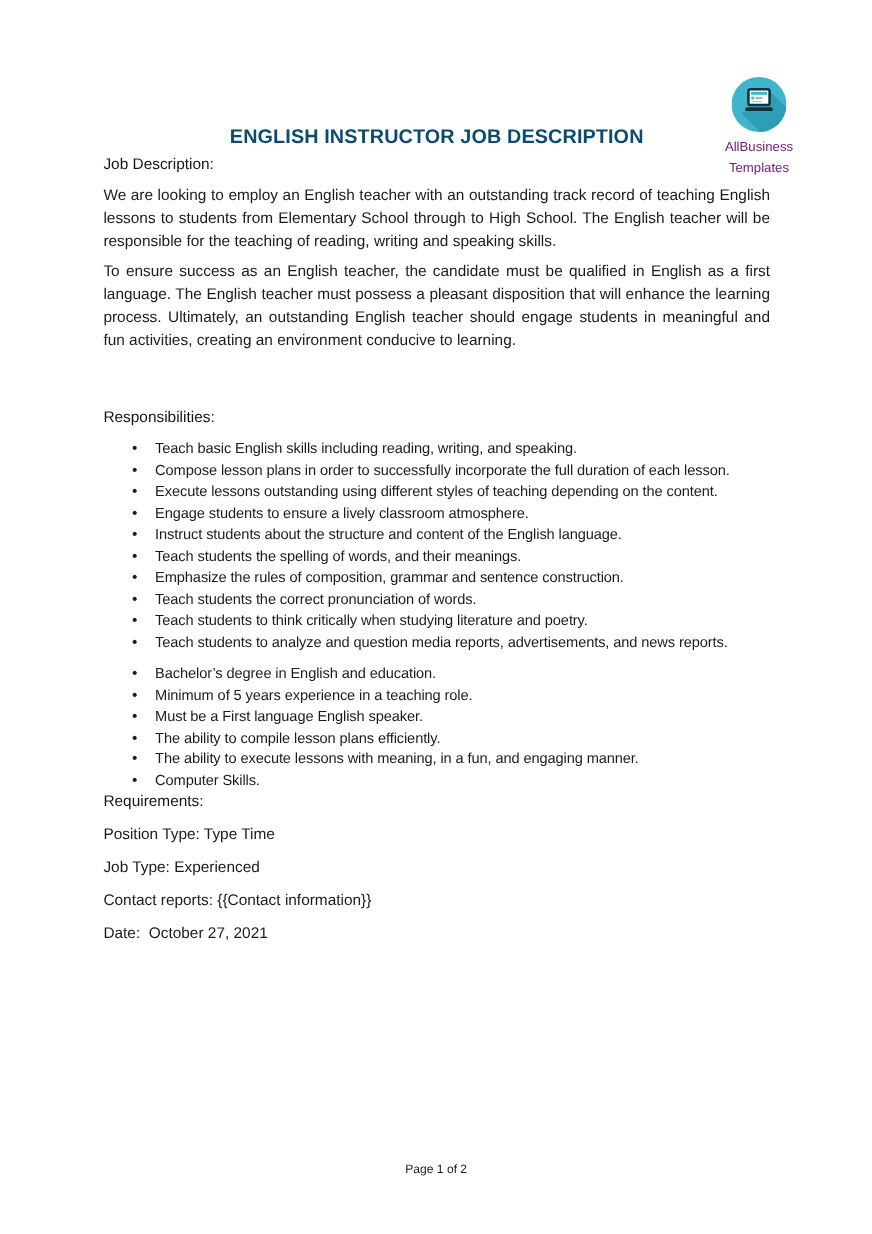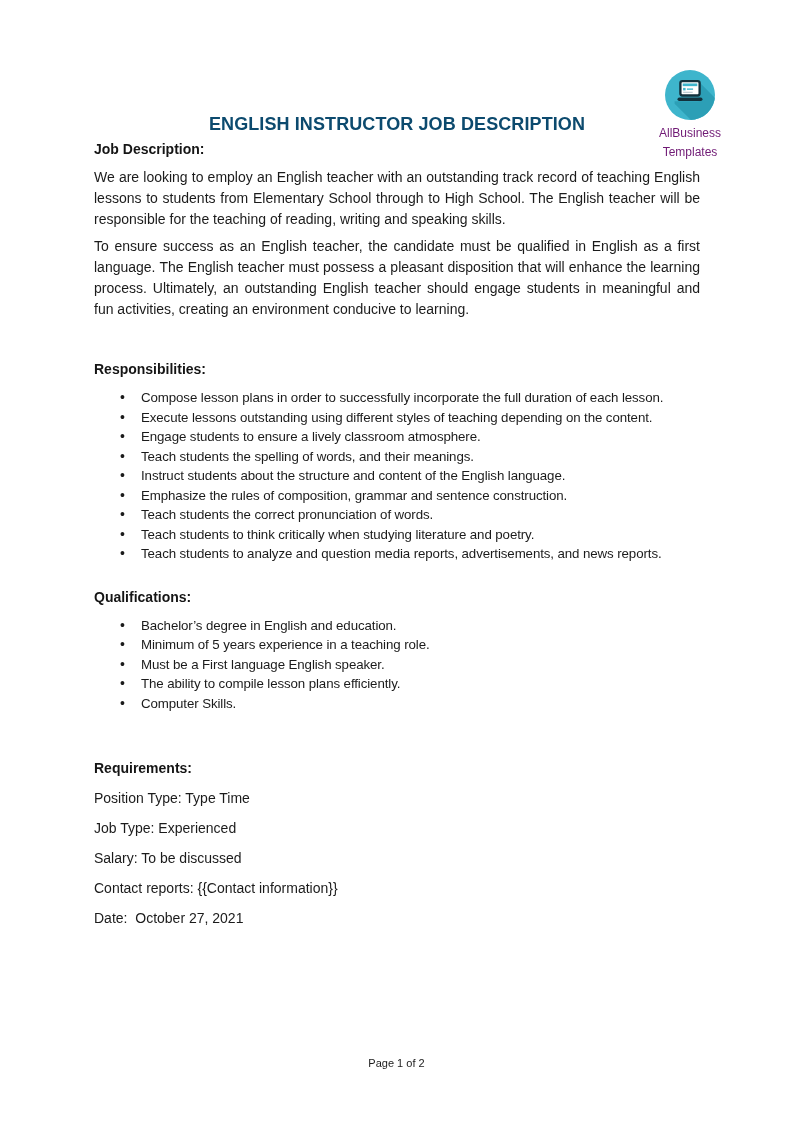--- a/index.html
+++ b/index.html
@@ -24,28 +24,28 @@
     margin: 113px 0 0 0;
     text-align: center;
     font-size: 18px;
     font-weight: bold;
     line-height: 22px;
     color: #0c4a6e;
     letter-spacing: 0.1px;
   }
   .section-heading {
     font-size: 14px;
-    font-weight: bold;
+    font-weight: normal;
     line-height: 19px;
     color: #151515;
   }
   .h-jd   { margin-top: 5px; }
-  .h-resp { margin-top: 40px; }
+  .h-resp { margin-top: 50px; }
   .h-qual { margin-top: 24px; }
-  .h-req  { margin-top: 46px; }
+  .h-req  { }
   .para {
     margin: 8px 0 0 0;
     font-size: 14px;
     line-height: 21px;
     text-align: justify;
   }
   .para.p2 { margin-top: 6px; }
   .bullets {
     list-style: none;
     margin: 9px 0 0 0;
@@ -124,44 +124,44 @@
   <div class="content">
 
     <div class="doc-title">ENGLISH INSTRUCTOR JOB DESCRIPTION</div>
 
     <div class="section-heading h-jd">Job Description:</div>
     <p class="para">We are looking to employ an English teacher with an outstanding track record of teaching English lessons to students from Elementary School through to High School. The English teacher will be responsible for the teaching of reading, writing and speaking skills.</p>
     <p class="para p2">To ensure success as an English teacher, the candidate must be qualified in English as a first language. The English teacher must possess a pleasant disposition that will enhance the learning process. Ultimately, an outstanding English teacher should engage students in meaningful and fun activities, creating an environment conducive to learning.</p>
 
     <div class="section-heading h-resp">Responsibilities:</div>
     <ul class="bullets">
+      <li>Teach basic English skills including reading, writing, and speaking.</li>
       <li>Compose lesson plans in order to successfully incorporate the full duration of each lesson.</li>
       <li>Execute lessons outstanding using different styles of teaching depending on the content.</li>
       <li>Engage students to ensure a lively classroom atmosphere.</li>
+      <li>Instruct students about the structure and content of the English language.</li>
       <li>Teach students the spelling of words, and their meanings.</li>
-      <li>Instruct students about the structure and content of the English language.</li>
       <li>Emphasize the rules of composition, grammar and sentence construction.</li>
       <li>Teach students the correct pronunciation of words.</li>
       <li>Teach students to think critically when studying literature and poetry.</li>
       <li>Teach students to analyze and question media reports, advertisements, and news reports.</li>
     </ul>
 
-    <div class="section-heading h-qual">Qualifications:</div>
     <ul class="bullets">
       <li>Bachelor’s degree in English and education.</li>
       <li>Minimum of 5 years experience in a teaching role.</li>
       <li>Must be a First language English speaker.</li>
       <li>The ability to compile lesson plans efficiently.</li>
+      <li>The ability to execute lessons with meaning, in a fun, and engaging manner.</li>
       <li>Computer Skills.</li>
     </ul>
 
     <div class="section-heading h-req">Requirements:</div>
     <p class="req-line">Position Type: Type Time</p>
     <p class="req-line">Job Type: Experienced</p>
-    <p class="req-line">Salary: To be discussed</p>
     <p class="req-line">Contact reports: {{Contact information}}</p>
     <p class="req-line">Date:  October 27, 2021</p>
 
   </div>
 
   <div class="footer">Page 1 of 2</div>
 
 </div>
 
 </body></html>

